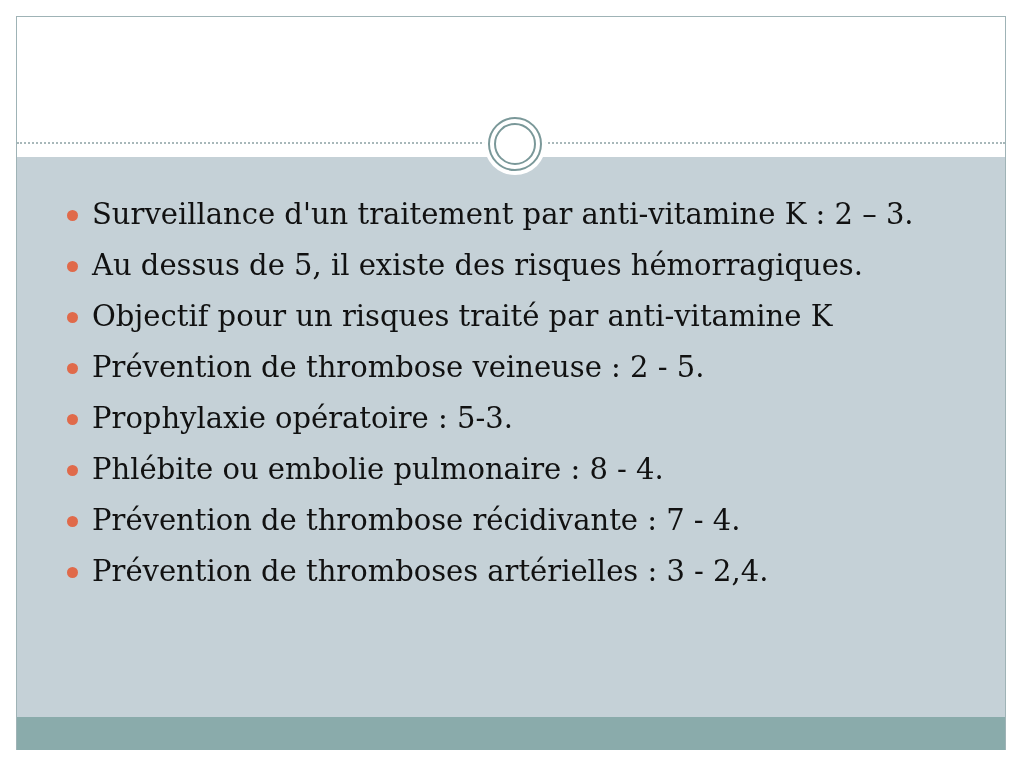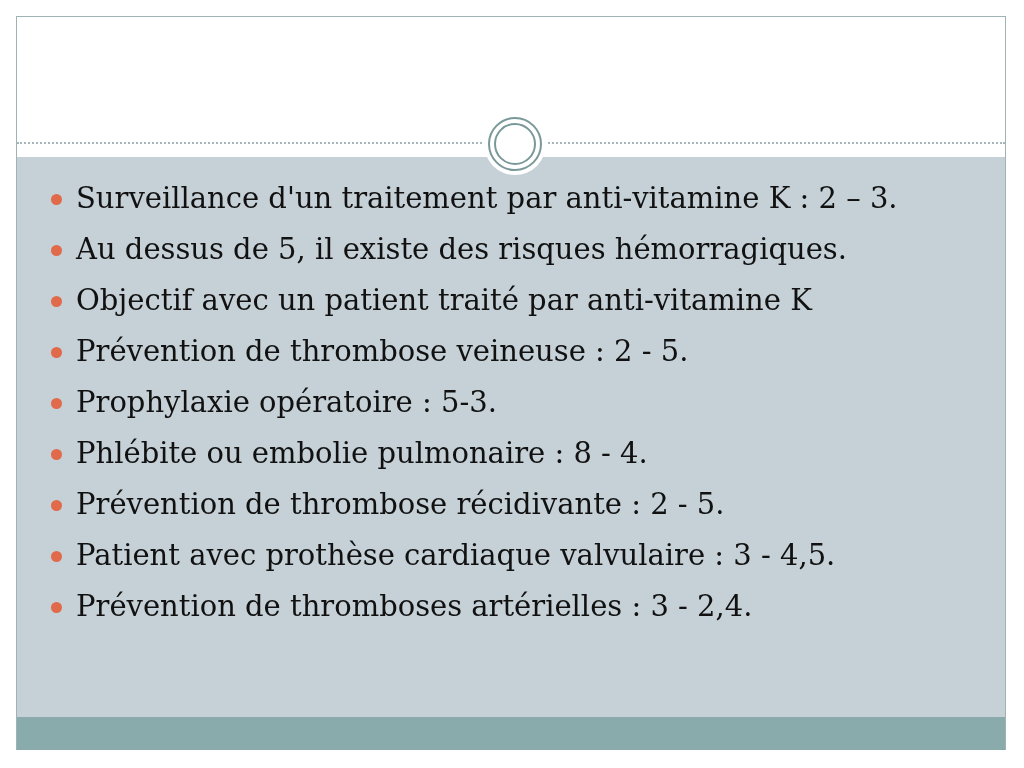--- a/index.html
+++ b/index.html
@@ -36,21 +36,21 @@
       position: absolute; left: 471px; top: 100px; width: 54px; height: 54px;
       border-radius: 50%; border: 2px solid #7a9899; box-sizing: border-box;
       background: #ffffff;
     }
     .ornament-ring-inner {
       position: absolute; left: 4px; top: 4px; width: 42px; height: 42px;
       border-radius: 50%; border: 2px solid #7a9899; box-sizing: border-box;
     }
     .bullets {
       position: absolute; left: 34px; top: 162px; width: 930px;
-      margin: 0; padding: 0; list-style: none;
+      margin: 16px; padding: 0; list-style: none;
     }
     .bullet-item {
       position: relative; padding-left: 25px;
       font-size: 29px; line-height: 39px; color: #111111;
       margin-bottom: 12px;
     }
     .bullet-dot {
       position: absolute; left: 0; top: 15px; width: 11px; height: 11px;
       border-radius: 50%; background: #e06a4a;
     }
@@ -74,40 +74,36 @@
     <li class="bullet-item">
       <span class="bullet-dot"></span>
       <span>Surveillance d'un traitement par anti-vitamine K : 2 – 3.</span>
     </li>
     <li class="bullet-item">
       <span class="bullet-dot"></span>
       <span>Au dessus de 5, il existe des risques hémorragiques.</span>
     </li>
     <li class="bullet-item">
       <span class="bullet-dot"></span>
-      <span>Objectif avec un patient traité par anti-vitamine K</span>
+      <span>Objectif pour un risques traité par anti-vitamine K</span>
     </li>
     <li class="bullet-item">
       <span class="bullet-dot"></span>
       <span>Prévention de thrombose veineuse : 2 - 5.</span>
     </li>
     <li class="bullet-item">
       <span class="bullet-dot"></span>
       <span>Prophylaxie opératoire : 5-3.</span>
     </li>
     <li class="bullet-item">
       <span class="bullet-dot"></span>
       <span>Phlébite ou embolie pulmonaire : 8 - 4.</span>
     </li>
     <li class="bullet-item">
       <span class="bullet-dot"></span>
-      <span>Prévention de thrombose récidivante : 2 - 5.</span>
-    </li>
-    <li class="bullet-item">
-      <span class="bullet-dot"></span>
-      <span>Patient avec prothèse cardiaque valvulaire : 3 - 4,5.</span>
+      <span>Prévention de thrombose récidivante : 7 - 4.</span>
     </li>
     <li class="bullet-item">
       <span class="bullet-dot"></span>
       <span>Prévention de thromboses artérielles : 3 - 2,4.</span>
     </li>
   </ul>
 </div>
 
 </body></html>

